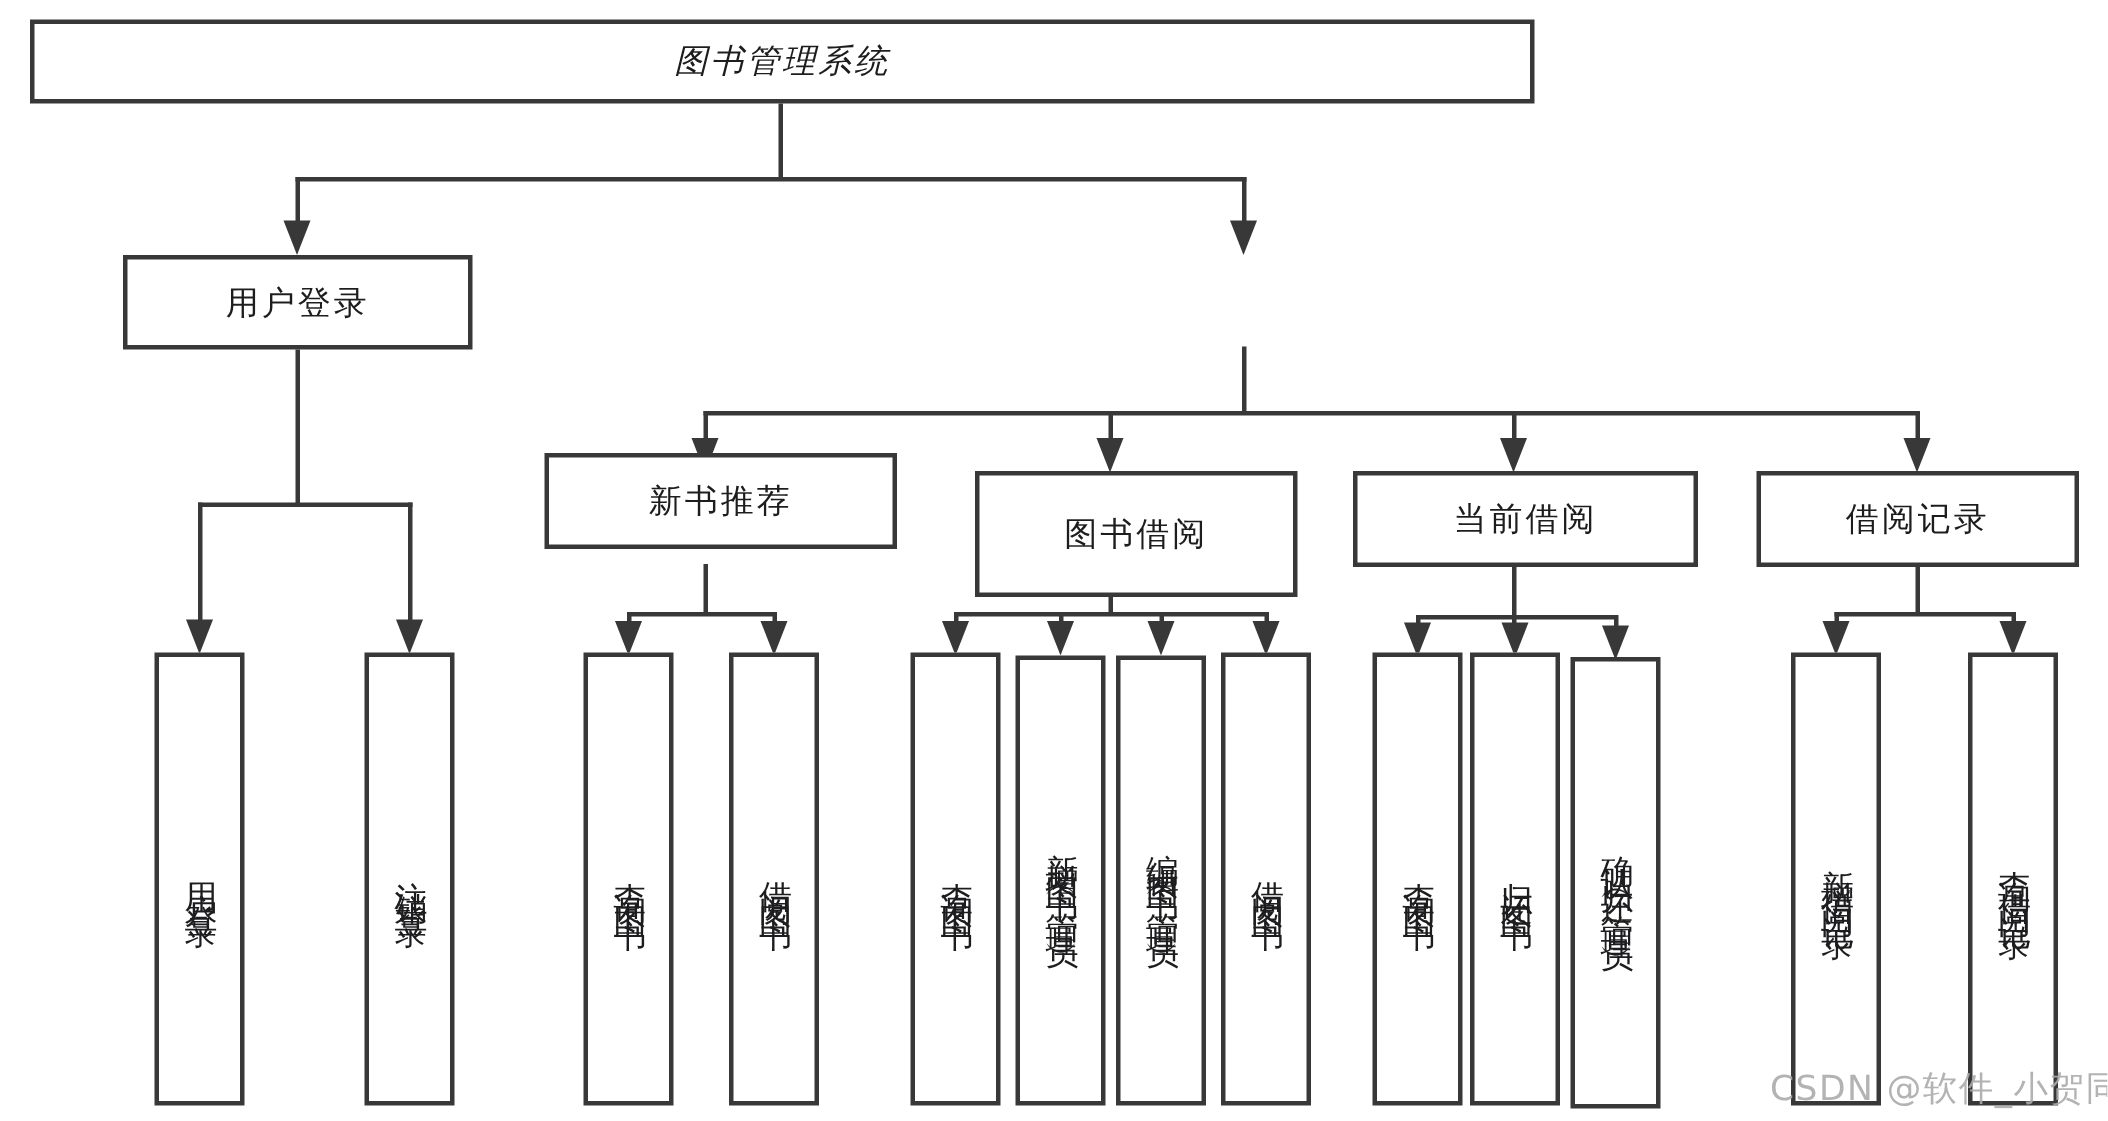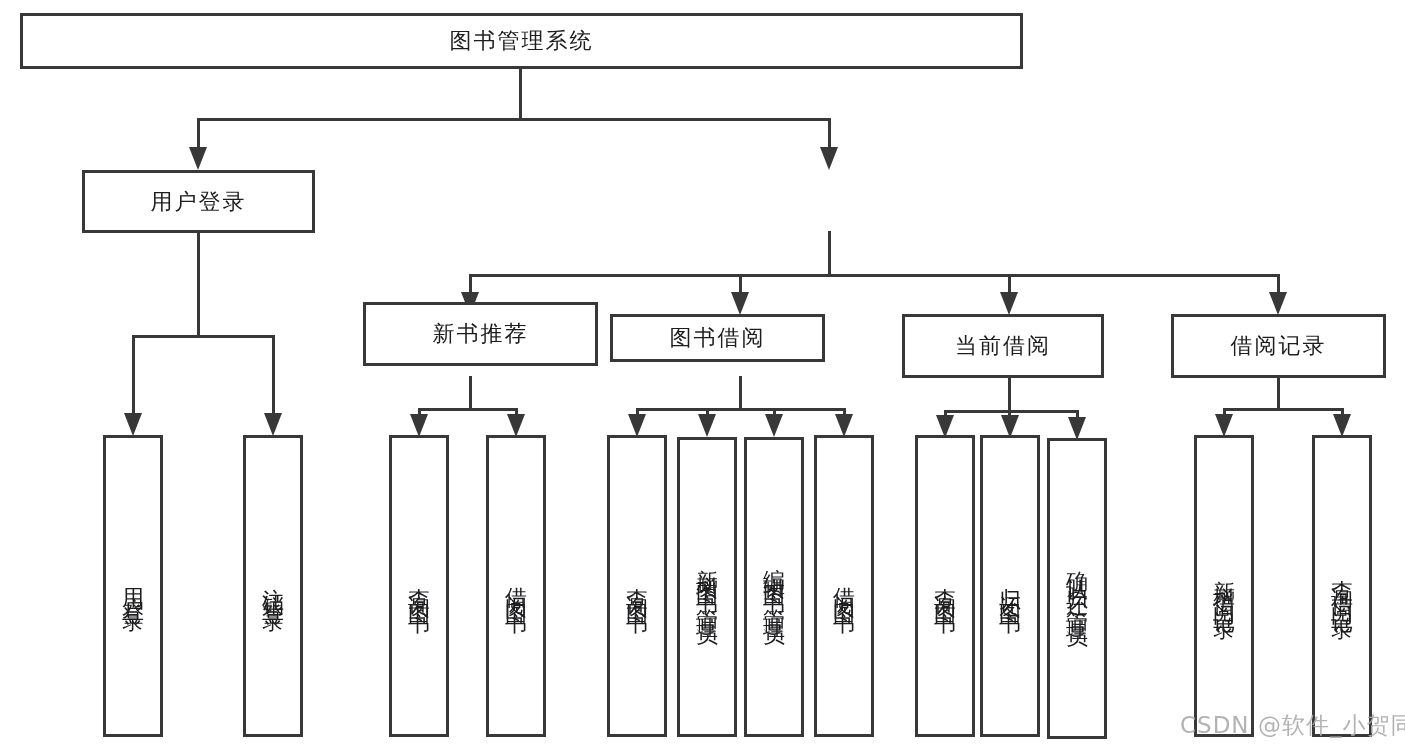--- a/index.html
+++ b/index.html
@@ -55,21 +55,21 @@
     letter-spacing:1px;
     z-index:5;
     white-space:nowrap;
   }
 </style>
 </head>
 <body>
 
 <div id="stage">
 
-  <div class="box" style="left:20px;top:13px;width:1003px;height:56px;">
+  <div class="box" style="left:20px;top:13px;width:1003px;height:56px;font-style:italic;">
     <span>图书管理系统</span>
   </div>
 
   <div class="vl" style="left:519px;top:66px;height:53px;"></div>
   <div class="hl" style="left:197px;top:118px;width:634px;"></div>
   <div class="vl" style="left:197px;top:118px;height:33px;"></div>
   <div class="ah" style="left:189px;top:147px;"></div>
   <div class="vl" style="left:828px;top:118px;height:33px;"></div>
   <div class="ah" style="left:820px;top:147px;"></div>
 
@@ -91,24 +91,24 @@
   <div class="vl" style="left:739px;top:274px;height:20px;"></div>
   <div class="ah" style="left:731px;top:292px;"></div>
   <div class="vl" style="left:1008px;top:274px;height:20px;"></div>
   <div class="ah" style="left:1000px;top:292px;"></div>
   <div class="vl" style="left:1277px;top:274px;height:20px;"></div>
   <div class="ah" style="left:1269px;top:292px;"></div>
 
   <div class="box" style="left:363px;top:302px;width:235px;height:64px;">
     <span>新书推荐</span>
   </div>
-  <div class="box" style="left:610px;top:314px;width:215px;height:48px;">
+  <div class="box" style="left:650px;top:314px;width:215px;height:84px;">
     <span>图书借阅</span>
   </div>
-  <div class="box" style="left:902px;top:314px;width:202px;height:64px;">
+  <div class="box" style="left:902px;top:314px;width:230px;height:64px;">
     <span>当前借阅</span>
   </div>
   <div class="box" style="left:1171px;top:314px;width:215px;height:64px;">
     <span>借阅记录</span>
   </div>
 
   <div class="vl" style="left:469px;top:376px;height:34px;"></div>
   <div class="hl" style="left:418px;top:408px;width:100px;"></div>
   <div class="vl" style="left:418px;top:408px;height:10px;"></div>
   <div class="ah" style="left:410px;top:414px;"></div>

